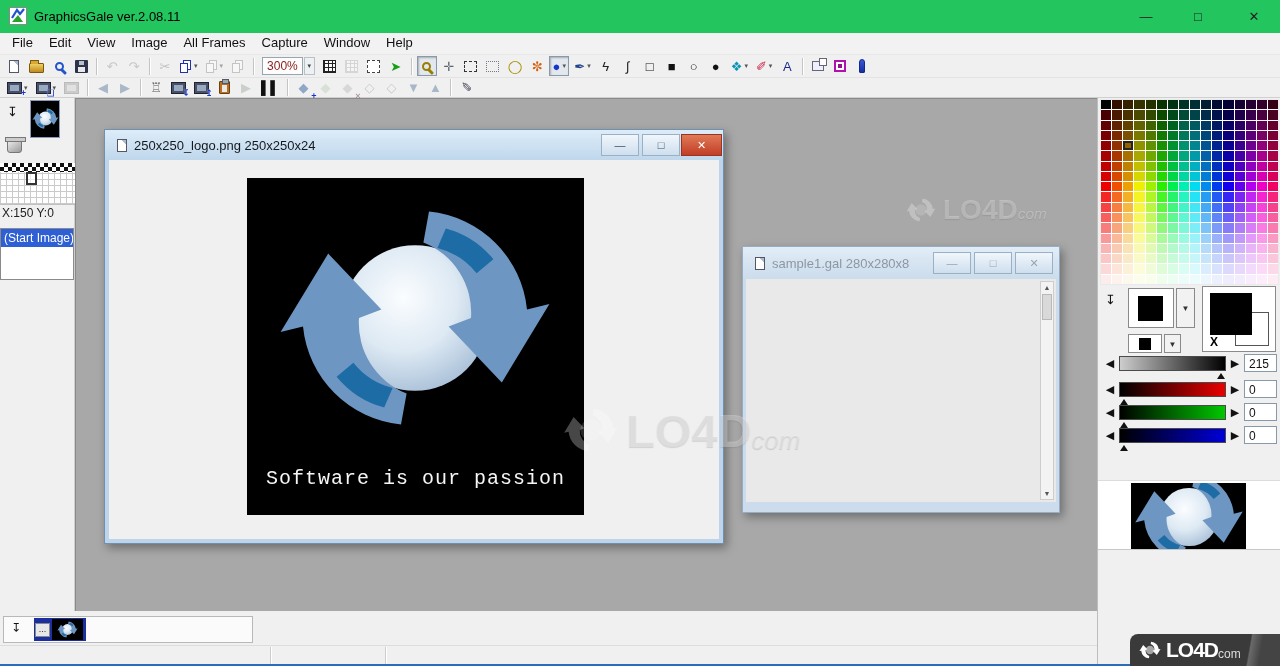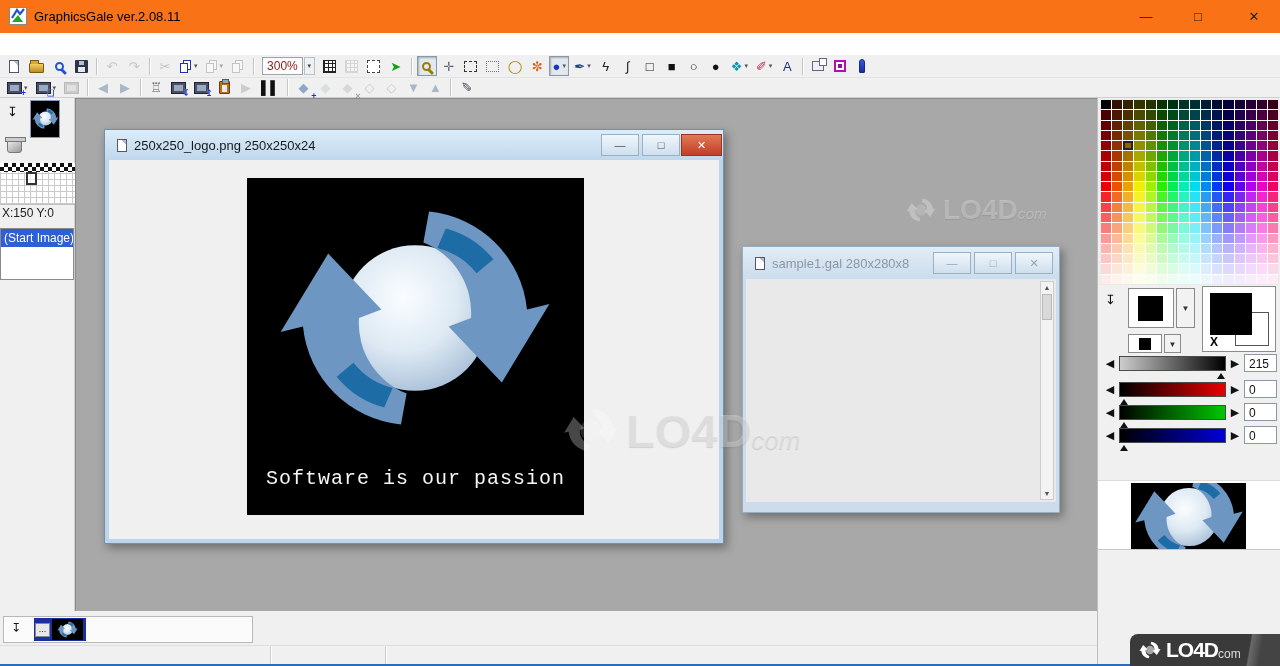--- a/index.html
+++ b/index.html
@@ -1,21 +1,21 @@
 <!DOCTYPE html>
 <html><head>
 <meta charset="utf-8">
 <style>
   html,body{margin:0;padding:0;background:#555;}
   #app{position:relative;width:1280px;height:666px;background:#fff;overflow:hidden;
        font-family:"Liberation Sans","DejaVu Sans",sans-serif;font-size:13px;color:#111;}
   #app *{box-sizing:border-box;}
 
   
-  .titlebar{position:absolute;left:0;top:0;width:1280px;height:33px;background:#f97316;}
+  .titlebar{position:absolute;left:0;top:0;width:1280px;height:33px;background:#22c55e;}
   .app-icon{position:absolute;left:9px;top:7px;width:18px;height:18px;}
   .app-title{position:absolute;left:34px;top:9px;font-size:13px;color:#000;}
   .win-ctl{position:absolute;top:0;height:33px;width:48px;text-align:center;line-height:33px;
            font-size:13px;color:#222;cursor:default;}
   .ctl-min{left:1122px;}.ctl-max{left:1174px;}.ctl-close{left:1228px;width:52px;}
 
   
   .menubar{position:absolute;left:0;top:33px;width:1280px;height:22px;background:#f2f2f2;
            border-bottom:1px solid #e7e7e7;padding-left:4px;}
   .menu-item{display:inline-block;padding:2px 8px 0 8px;font-size:13px;color:#111;height:22px;}
@@ -222,20 +222,21 @@
       <rect x="0.5" y="0.5" width="17" height="17" fill="#fff" stroke="#888"></rect>
       <path d="M3 15 L14 15 L9 8 Z" fill="#2aa12a"></path>
       <path d="M3 11 L8 3 L11 7 L15 2" stroke="#2255cc" stroke-width="2.2" fill="none"></path>
     </svg>
     <span class="app-title">GraphicsGale ver.2.08.11</span>
     <span class="win-ctl ctl-min">—</span>
     <span class="win-ctl ctl-max">□</span>
     <span class="win-ctl ctl-close">✕</span>
   </div>
 
+  <div class="menubar" id="menubar"><span class="menu-item">File</span><span class="menu-item">Edit</span><span class="menu-item">View</span><span class="menu-item">Image</span><span class="menu-item">All Frames</span><span class="menu-item">Capture</span><span class="menu-item">Window</span><span class="menu-item">Help</span></div>
 
   <div class="toolbar" id="toolbar1">
       <span class="tb-btn">
         <span class="sh sh-page"></span>
       </span>
       <span class="tb-btn">
         <span class="sh sh-folder"></span>
       </span>
       <span class="tb-btn">
         <span class="sh sh-mag" style="color: rgb(34, 85, 204);"></span>

